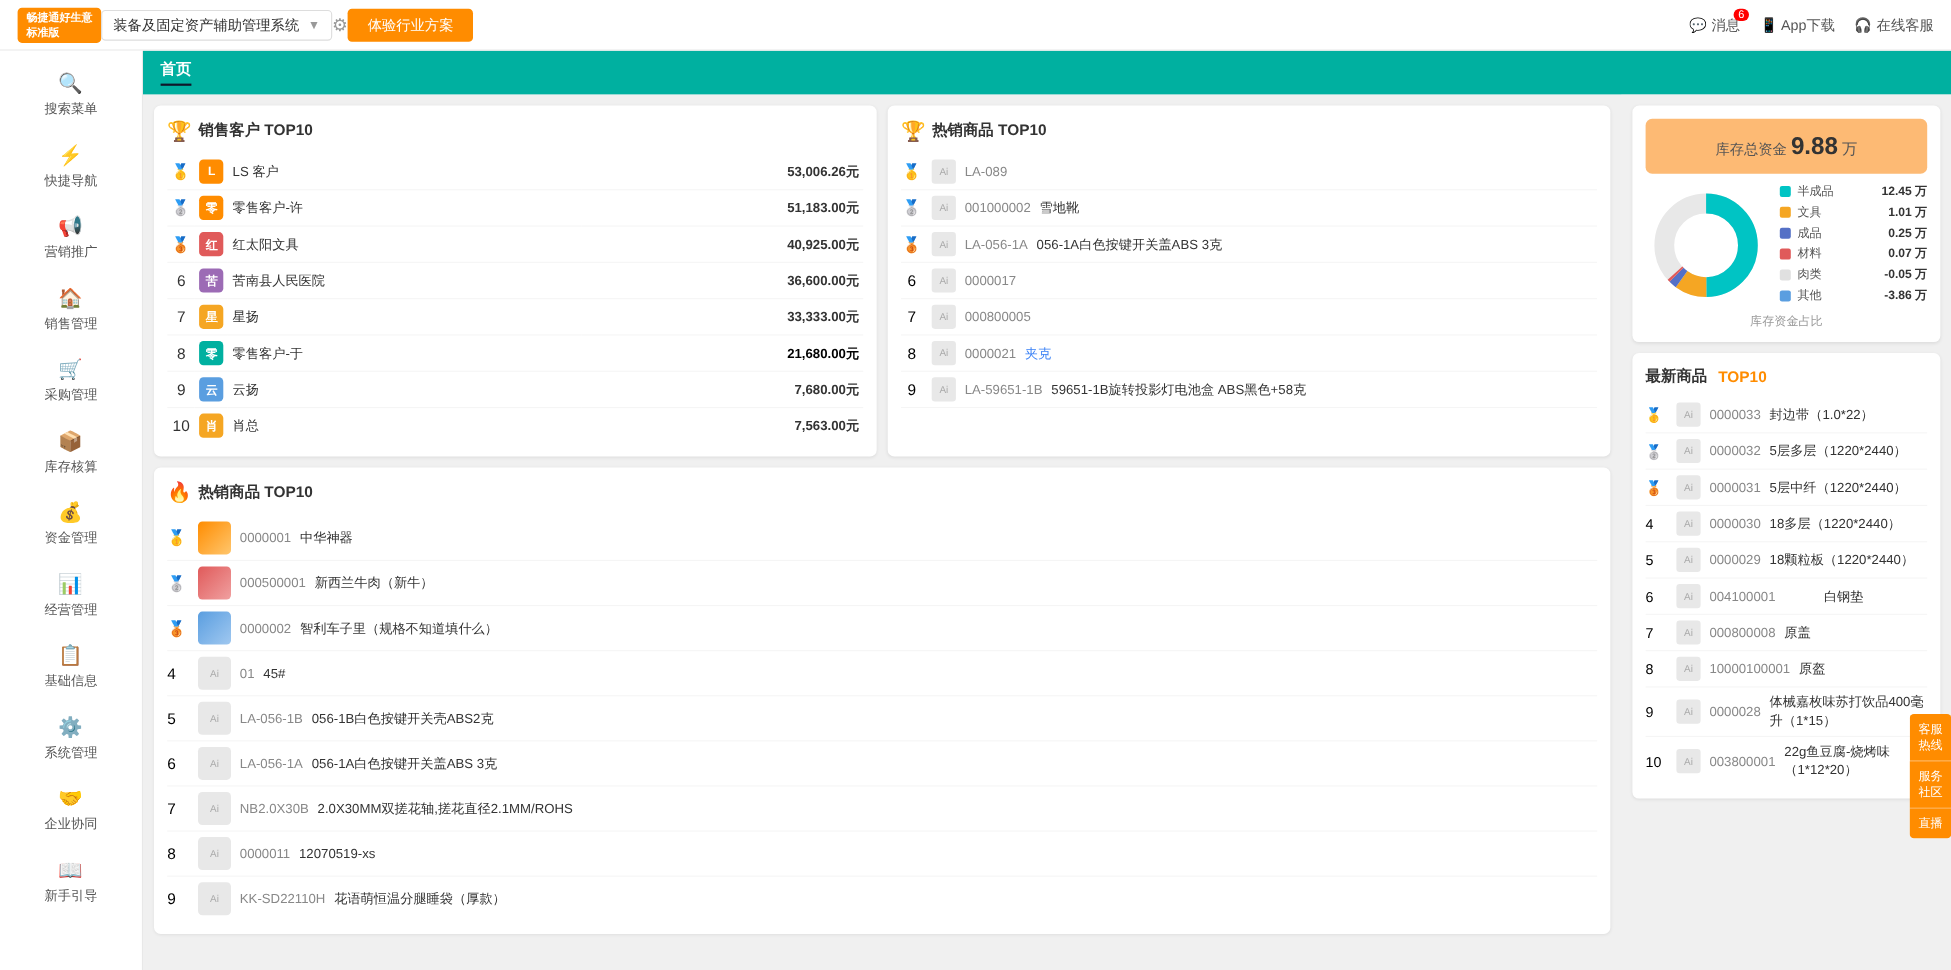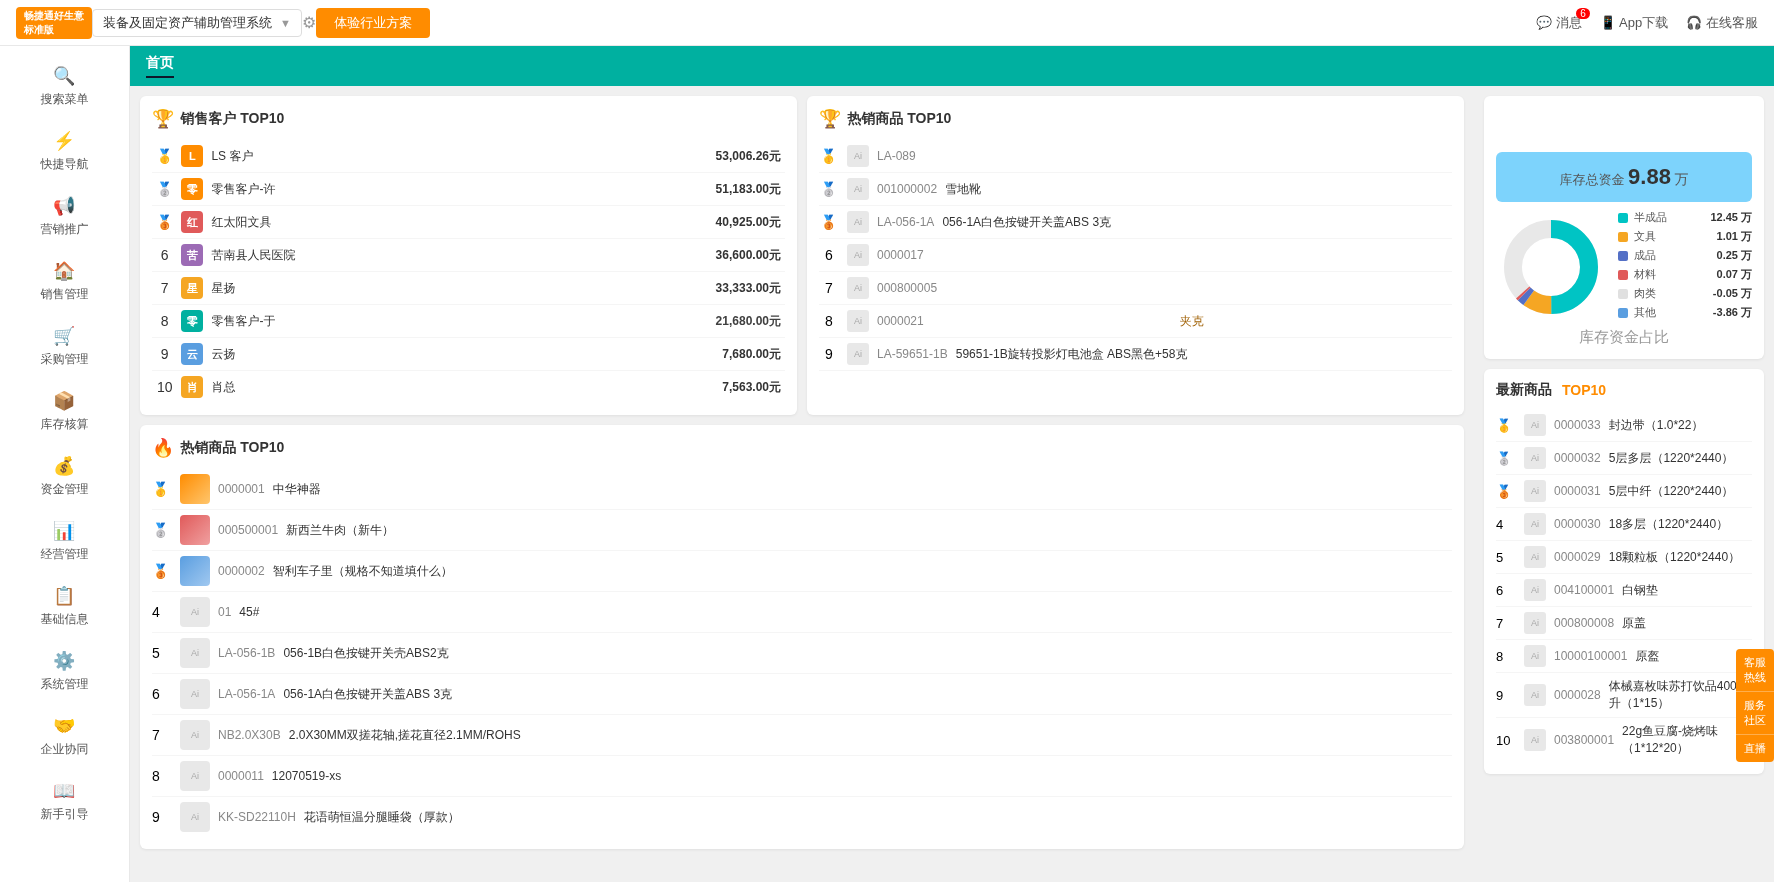--- a/index.html
+++ b/index.html
@@ -162,47 +162,46 @@
       align-items: center;
       gap: 8px;
       padding: 5px 0;
       border-bottom: 1px solid #f5f5f5;
       font-size: 12px;
     }
     .hot-product-row:last-child { border-bottom: none; }
 
     
     .inventory-summary {
-      background: #7dd3fc;
+      background: #fdba74;
       border-radius: 6px;
       padding: 12px;
       text-align: center;
       margin-bottom: 8px;
-      margin-top: 44px;
     }
     .inventory-summary .total-label { font-size: 13px; color: #555; }
     .inventory-summary .total-value { font-size: 22px; font-weight: bold; color: #333; }
     .inventory-summary .total-unit { font-size: 14px; color: #555; }
 
     .donut-container { display: flex; align-items: center; gap: 12px; }
     .donut-svg { flex-shrink: 0; }
     .donut-legend { flex: 1; }
     .legend-item {
       display: flex;
       align-items: center;
       gap: 6px;
       font-size: 11px;
       color: #555;
       margin-bottom: 4px;
       justify-content: space-between;
     }
     .legend-dot { width: 10px; height: 10px; border-radius: 2px; flex-shrink: 0; }
     .legend-label { flex: 1; }
     .legend-value { color: #333; font-weight: bold; }
-    .donut-footer { font-size: 15px; color: #999; text-align: center; margin-top: 4px; }
+    .donut-footer { font-size: 11px; color: #999; text-align: center; margin-top: 4px; }
 
     
     .new-prod-row {
       display: flex;
       align-items: center;
       gap: 8px;
       padding: 5px 0;
       border-bottom: 1px solid #f5f5f5;
       font-size: 12px;
     }
@@ -391,21 +390,21 @@
     </td>
     <td style="color:#333;">星扬</td>
     <td style="text-align:right;font-weight:bold;color:#333;">33,333.00元</td>
   </tr>
                     <tr>
     <td style="width:24px;text-align:center;font-size:14px;">8</td>
     <td style="width:28px;">
       <span class="rank-badge" style="background:#00b0a0;">零</span>
     </td>
     <td style="color:#333;">零售客户-于</td>
-    <td style="text-align:right;font-weight:bold;color:#404040;">21,680.00元</td>
+    <td style="text-align:right;font-weight:bold;color:#000000;">21,680.00元</td>
   </tr>
                     <tr>
     <td style="width:24px;text-align:center;font-size:14px;">9</td>
     <td style="width:28px;">
       <span class="rank-badge" style="background:#5a9ee0;">云</span>
     </td>
     <td style="color:#333;">云扬</td>
     <td style="text-align:right;font-weight:bold;color:#333;">7,680.00元</td>
   </tr>
                     <tr>
@@ -451,21 +450,21 @@
   </div>
                 <div style="display: flex; align-items: center; gap: 8px; padding: 5px 0px; border-bottom: 1px solid rgb(245, 245, 245); font-size: 12px;">
     <span style="font-size:14px;min-width:20px;text-align:center;">7</span>
     <span style="width:22px;height:22px;background:#e8e8e8;border-radius:3px;display:flex;align-items:center;justify-content:center;font-size:9px;color:#aaa;flex-shrink:0;">Ai</span>
     <span style="color:#888;">000800005</span>
   </div>
                 <div style="display: flex; align-items: center; gap: 8px; padding: 5px 0px; border-bottom: 1px solid rgb(245, 245, 245); font-size: 12px;">
     <span style="font-size:14px;min-width:20px;text-align:center;">8</span>
     <span style="width:22px;height:22px;background:#e8e8e8;border-radius:3px;display:flex;align-items:center;justify-content:center;font-size:9px;color:#aaa;flex-shrink:0;">Ai</span>
     <span style="color:#888;">0000021</span>
-    <span style="color:#a16207;flex:1;text-align:center;">夹克</span>
+    <span style="color:#3b82f6;flex:1;">夹克</span>
   </div>
                 <div style="display: flex; align-items: center; gap: 8px; padding: 5px 0px; border-bottom: 1px solid rgb(245, 245, 245); font-size: 12px;">
     <span style="font-size:14px;min-width:20px;text-align:center;">9</span>
     <span style="width:22px;height:22px;background:#e8e8e8;border-radius:3px;display:flex;align-items:center;justify-content:center;font-size:9px;color:#aaa;flex-shrink:0;">Ai</span>
     <span style="color:#888;">LA-59651-1B</span>
     <span style="color:#333;flex:1;">59651-1B旋转投影灯电池盒 ABS黑色+58克</span>
   </div>
               </div>
           </div>
         </div>
@@ -623,21 +622,21 @@
               <div class="new-prod-row">
     <span style="font-size:13px;min-width:20px;">5</span>
     <span class="new-prod-thumb">Ai</span>
     <span style="color:#888;">0000029</span>
     <span style="color:#333;flex:1;">18颗粒板（1220*2440）</span>
   </div>
               <div class="new-prod-row">
     <span style="font-size:13px;min-width:20px;">6</span>
     <span class="new-prod-thumb">Ai</span>
     <span style="color:#888;">004100001</span>
-    <span style="color:#333;flex:1;">白钢垫</span>
+    <span style="color:#333;flex:1;margin-left:36px;">白钢垫</span>
   </div>
               <div class="new-prod-row">
     <span style="font-size:13px;min-width:20px;">7</span>
     <span class="new-prod-thumb">Ai</span>
     <span style="color:#888;">000800008</span>
     <span style="color:#333;flex:1;">原盖</span>
   </div>
               <div class="new-prod-row">
     <span style="font-size:13px;min-width:20px;">8</span>
     <span class="new-prod-thumb">Ai</span>

